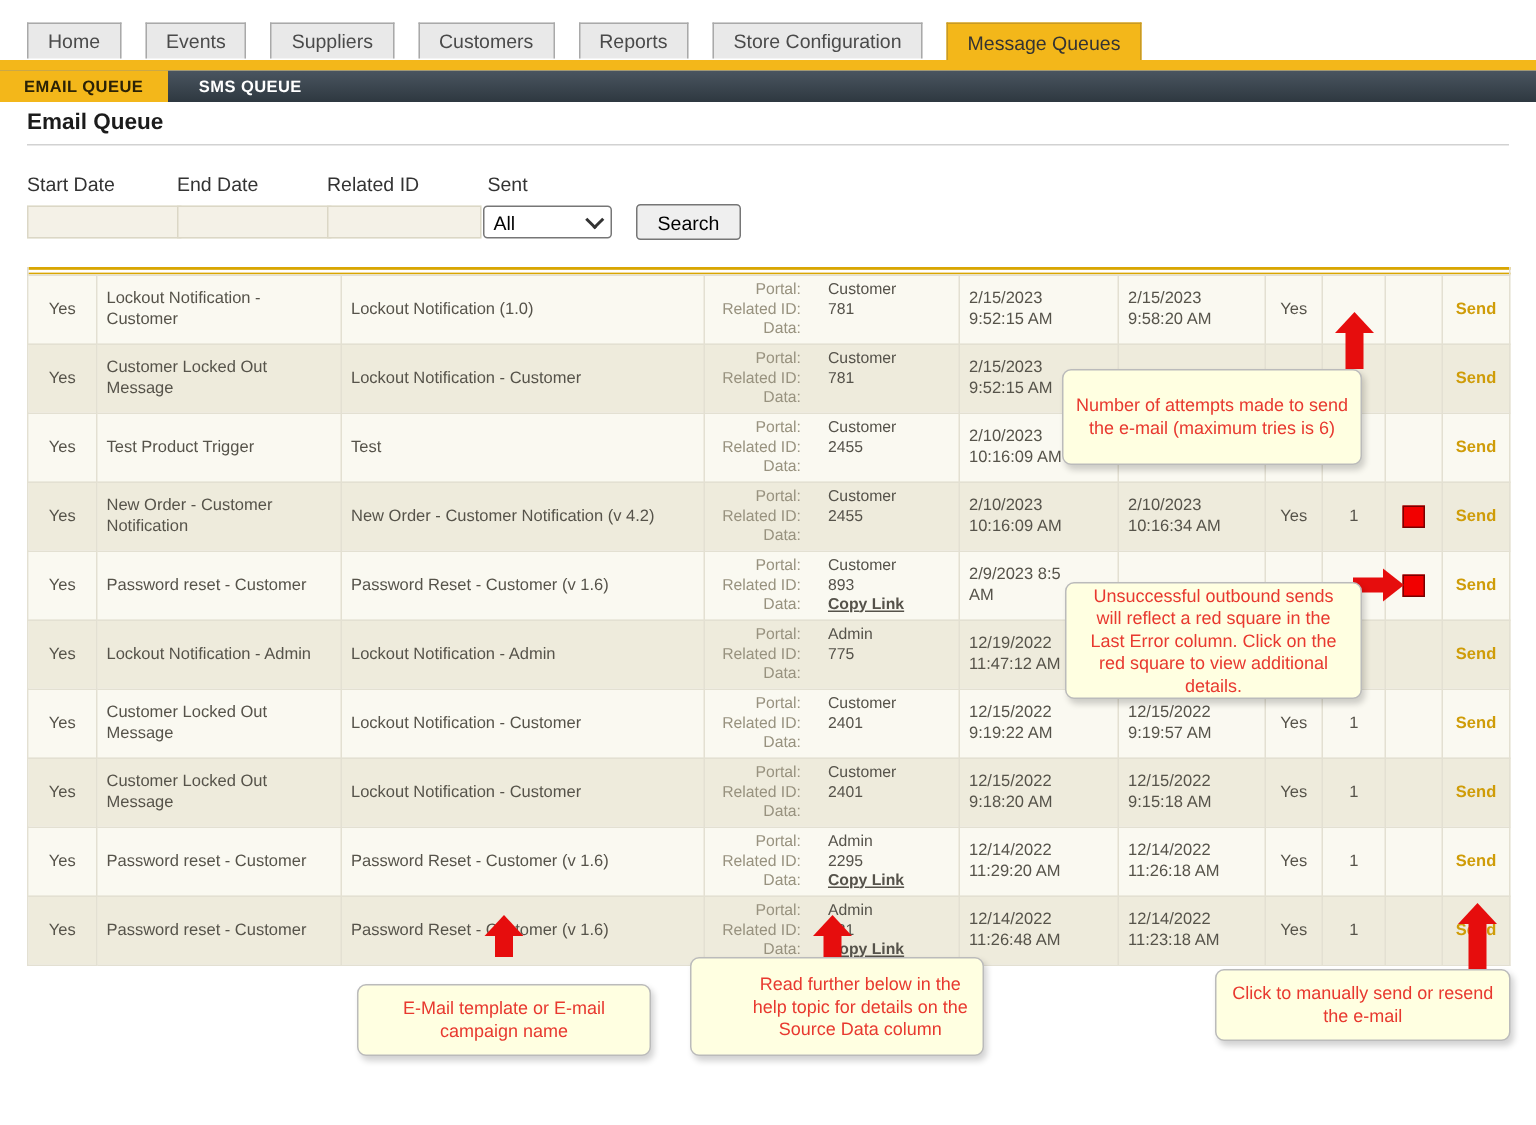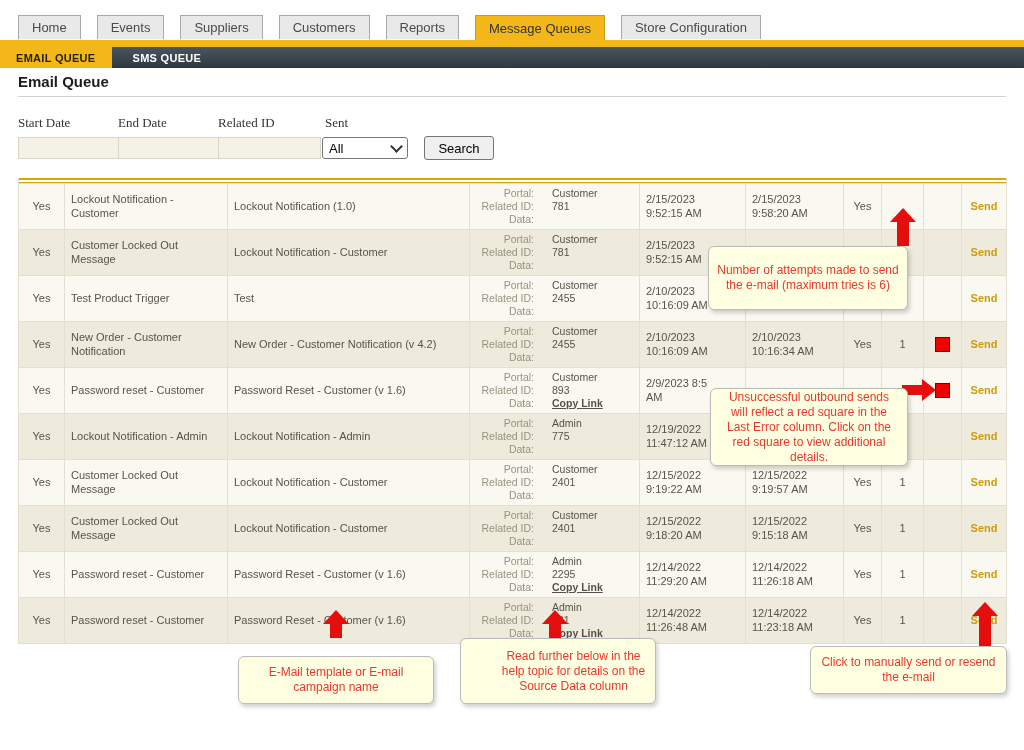--- a/index.html
+++ b/index.html
@@ -17,21 +17,21 @@
   .tab.active{background:#F3B71A;border-color:#C79A25;color:#333;height:25px;}
   .yellow-strip{position:absolute;top:40px;left:0;width:1024px;height:7px;background:#F3B71A;}
   .subnav{position:absolute;top:47px;left:0;width:1024px;height:21px;
     background:linear-gradient(to bottom,#4A5560,#2E3840);display:flex;align-items:stretch;}
   .subnav-item{display:flex;align-items:center;padding:0 16px;font-size:11px;font-weight:bold;
     color:#ffffff;cursor:pointer;letter-spacing:.3px;}
   .subnav-item.active{background:#F3B71A;color:#2b2206;margin-right:5px;}
   
   .page-title{position:absolute;top:73px;left:18px;font-size:15px;font-weight:bold;color:#1c1c1c;}
   .rule{position:absolute;top:96px;left:18px;width:988px;height:1px;background:#D2D2D2;}
-  .flabel{position:absolute;top:115px;font-size:13px;color:#333;font-family:Liberation Serif, serif;}
+  .flabel{position:absolute;top:115px;font-size:13px;color:#333;}
   .finput{position:absolute;top:137px;width:93px;height:20px;background:#F4F1E7;
     border:1px solid #DBD7C6;font-size:12px;color:#444;padding:0 4px;}
   .fselect{position:absolute;top:137px;left:322px;width:86px;height:22px;background:#fff;
     border:1px solid #767676;border-radius:3px;display:flex;align-items:center;
     justify-content:space-between;padding:0 6px;font-size:13px;color:#000;cursor:pointer;box-sizing:border-box;}
   .fselect .chev{width:7px;height:7px;border-right:2px solid #333;border-bottom:2px solid #333;
     transform:rotate(45deg);margin-top:-4px;}
   .search-btn{position:absolute;top:136px;left:424px;width:70px;height:24px;background:#EFEFEF;
     border:1px solid #767676;border-radius:3px;font-size:13px;color:#000;cursor:pointer;
     font-family:"Liberation Sans",sans-serif;}
@@ -82,22 +82,22 @@
 </style>
 </head>
 <body>
 
 <div class="tabs">
     <div class="tab">Home</div>
     <div class="tab">Events</div>
     <div class="tab">Suppliers</div>
     <div class="tab">Customers</div>
     <div class="tab">Reports</div>
+    <div class="tab">Store Configuration</div>
     <div class="tab active">Message Queues</div>
-    <div class="tab">Store Configuration</div>
   </div>
 <div class="yellow-strip"></div>
 <div class="subnav">
     <div class="subnav-item active">EMAIL QUEUE</div>
     <div class="subnav-item">SMS QUEUE</div>
   </div>
 
 <div class="page-title">Email Queue</div>
 <div class="rule"></div>
 

